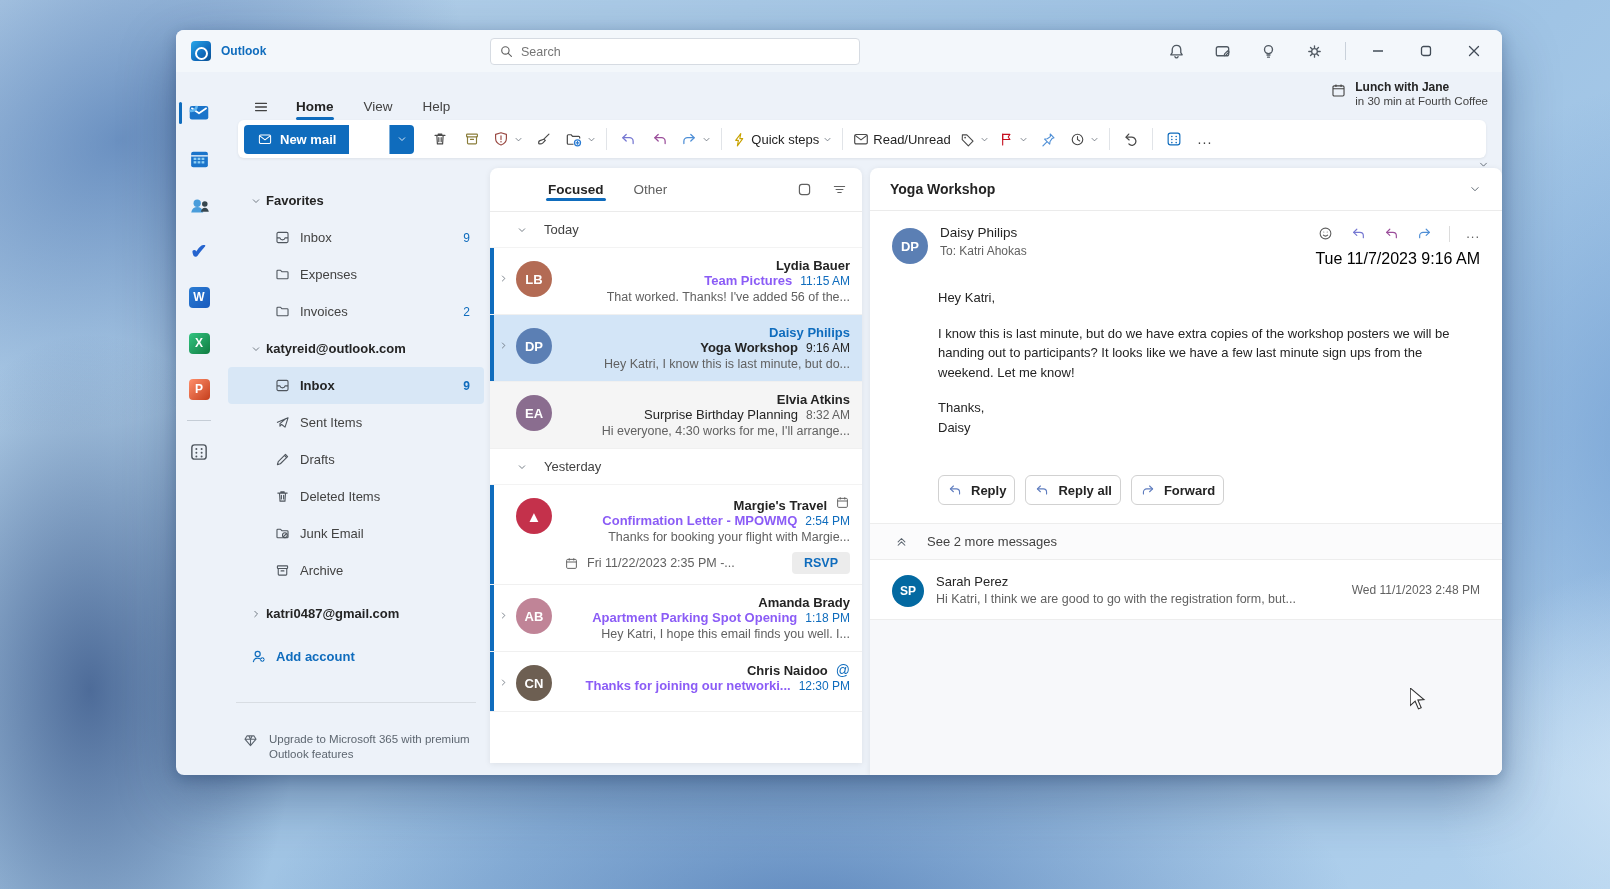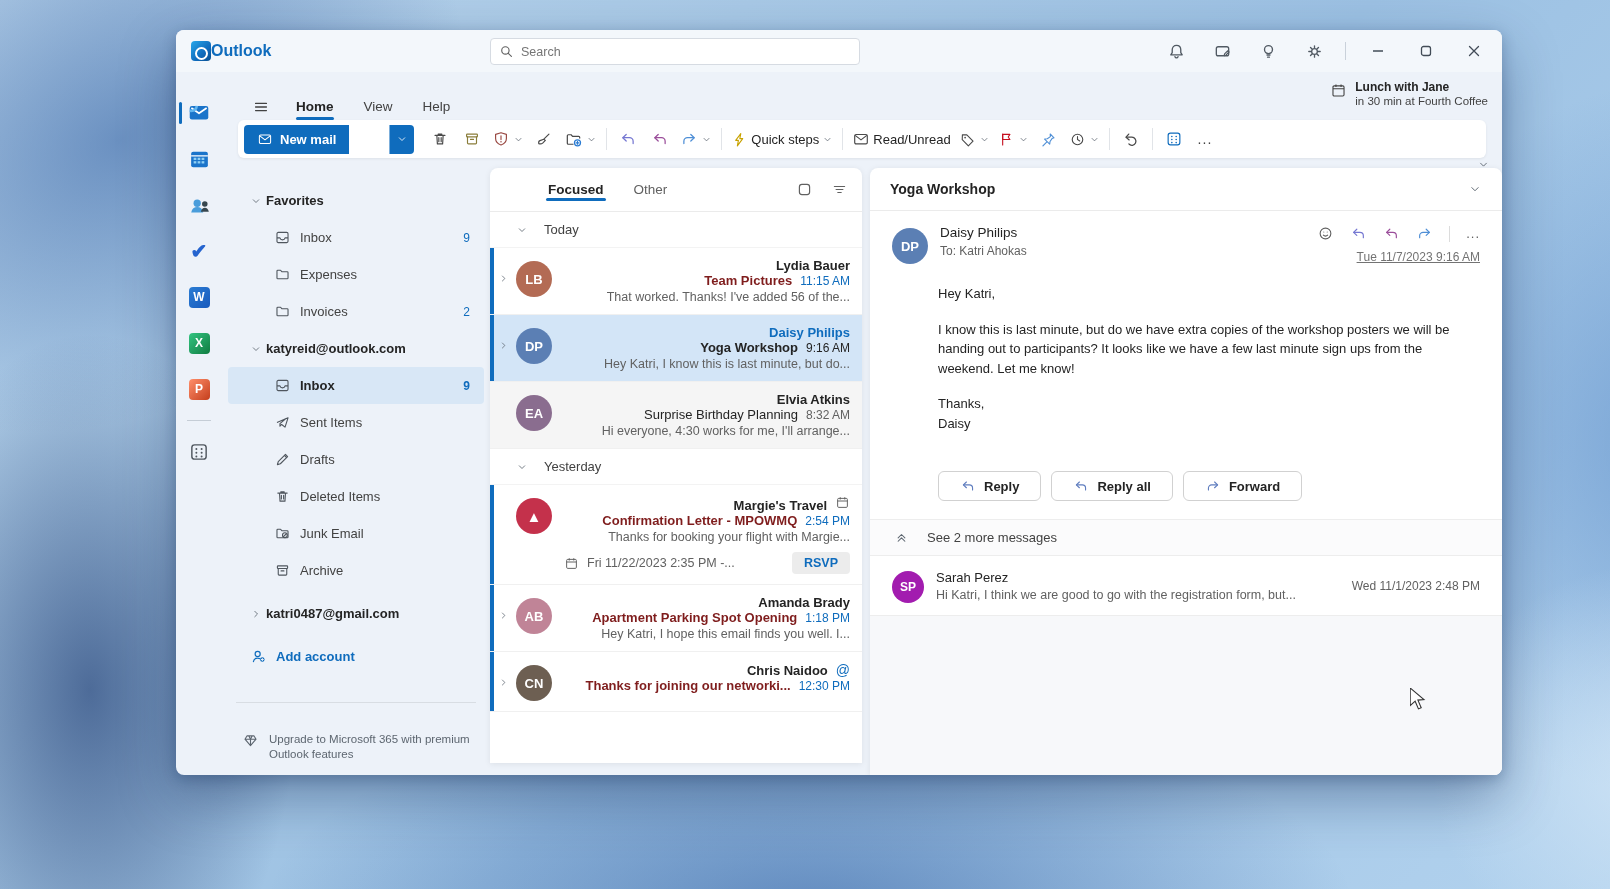--- a/index.html
+++ b/index.html
@@ -14,21 +14,21 @@
   .wp4 { left:1380px; top:80px; width:560px; height:720px; background:radial-gradient(ellipse at center, rgba(86,136,198,.55), rgba(86,136,198,0) 70%); }
   .wp5 { left:1430px; top:560px; width:460px; height:420px; background:radial-gradient(ellipse at center, rgba(212,231,247,.8), rgba(212,231,247,0) 70%); }
 
   
   .window { position:absolute; left:176px; top:30px; width:1326px; height:745px; background:#edf2f9; border-radius:8px; box-shadow:0 22px 55px rgba(10,35,80,.38), 0 4px 14px rgba(10,35,80,.25); overflow:hidden; font-size:13px; color:#242424; }
 
   
   .titlebar { position:absolute; left:0; top:0; right:0; height:42px; background:#f3f7fb; display:flex; align-items:center; }
   .tb-logo { width:20px; height:20px; margin-left:15px; border-radius:4px; background:linear-gradient(135deg,#28a8ea 0%,#0f6cbd 60%,#0a4f8f 100%); position:relative; flex:none; }
   .tb-logo::after { content:""; position:absolute; left:4px; top:6px; width:9px; height:9px; border-radius:50%; border:2.5px solid #fff; }
-  .tb-appname { color:#0f6cbd; font-size:16px; font-weight:bold; }
+  .tb-appname { color:#0f6cbd; font-size:12px; font-weight:bold; margin-left:10px; }
   .tb-search { position:absolute; left:314px; top:8px; width:370px; height:27px; background:#fff; border:1px solid #d6dbe2; border-radius:4px; display:flex; align-items:center; padding:0 8px; color:#616161; }
   .tb-search input { border:none; outline:none; background:transparent; font-family:inherit; font-size:12.5px; color:#424242; margin-left:6px; width:300px; }
   .tb-right { position:absolute; right:8px; top:0; height:42px; display:flex; align-items:center; gap:8px; }
   .tb-btn { width:38px; height:30px; display:flex; align-items:center; justify-content:center; color:#515a63; border-radius:4px; }
   .tb-sep { width:1px; height:18px; background:#c9d1da; margin:0 4px; }
   .caption-btn { width:40px; height:30px; display:flex; align-items:center; justify-content:center; color:#424c57; }
 
   
   .rail { position:absolute; left:0; top:42px; bottom:0; width:46px; display:flex; flex-direction:column; align-items:center; padding-top:18px; gap:0; }
   .rail-item { position:relative; width:46px; height:46px; display:flex; align-items:center; justify-content:center; }
@@ -88,54 +88,54 @@
   .lp-head-icons { margin-left:auto; display:flex; gap:18px; color:#616161; }
   .group-row { height:36px; display:flex; align-items:center; gap:16px; padding-left:26px; color:#424242; border-bottom:1px solid #f3f3f3; }
   .mail-row { position:relative; display:flex; padding:10px 12px 10px 0; border-bottom:1px solid #f0f0f0; background:#fff; }
   .mail-row.selected { background:#d3e5f7; }
   .mail-row.readgray { background:#f5f5f5; }
   .mail-row .ubar { position:absolute; left:0; top:0; bottom:0; width:4px; background:#0f6cbd; }
   .row-chev { width:26px; padding-top:14px; text-align:center; color:#5d6670; flex:none; }
   .row-chev.empty { visibility:hidden; }
   .avatar { width:36px; height:36px; border-radius:50%; color:#fff; font-size:13px; font-weight:bold; display:flex; align-items:center; justify-content:center; flex:none; margin-top:3px; }
   .av-lb { background:#b36b54; } .av-dp { background:#5b7fb4; } .av-ea { background:#8a6d8f; }
-  .av-ab { background:#c08497; } .av-cn { background:#6d5f52; } .av-sp { background:#a21caf; }
+  .av-ab { background:#c08497; } .av-cn { background:#6d5f52; } .av-sp { background:#0369a1; }
   .av-margie { background:#c4314b; font-size:15px; }
   .row-main { flex:1; min-width:0; margin-left:12px;text-align:right; }
   .rm-line { display:flex; align-items:baseline; }
   .sender { font-weight:bold; color:#242424; font-size:13px; flex:1; white-space:nowrap; overflow:hidden; }
   .sender.blue { color:#0f6cbd; }
   .subj { font-size:13px; color:#242424; flex:1; white-space:nowrap; overflow:hidden; text-overflow:ellipsis; }
-  .subj.blue { color:#7f1d1d; font-weight:bold; }
+  .subj.blue { color:#8b5cf6; font-weight:bold; }
   .subj.boldark { font-weight:bold; }
   .mtime { font-size:12px; color:#0f6cbd; margin-left:8px; flex:none; }
   .mtime.dark { color:#242424; } .mtime.gray { color:#616161; }
   .preview { font-size:12.5px; color:#616161; white-space:nowrap; overflow:hidden; text-overflow:ellipsis; margin-top:2px; }
   .row-flagic { color:#616161; margin-left:8px; flex:none; }
   .meeting-chip { display:flex; align-items:center; gap:8px; margin-top:8px; color:#616161; font-size:12.5px; }
   .rsvp { margin-left:auto; background:#ececec; border-radius:4px; color:#0f6cbd; font-weight:bold; font-size:12.5px; padding:4px 12px; }
 
   
   .reading { position:absolute; left:694px; right:0; top:138px; bottom:0; background:#fff; border-radius:8px 8px 0 0; box-shadow:0 1px 6px rgba(0,0,0,.08); display:flex; flex-direction:column; overflow:hidden; }
   .rp-head { height:43px; display:flex; align-items:center; padding:0 20px; border-bottom:1px solid #ebebeb; font-size:14px; font-weight:bold; color:#242424; flex:none; }
   .rp-head .chev { margin-left:auto; }
   .msg { padding:14px 22px 0; flex:none; }
   .msg-top { display:flex; }
   .msg-id { display:flex; gap:12px; }
   .msg-names .mname { font-size:13.5px; color:#242424; }
   .msg-names .mto { font-size:12px; color:#616161; margin-top:4px; }
   .msg-actions { margin-left:auto; text-align:right; }
   .ma-icons { display:flex; gap:16px; align-items:center; justify-content:flex-end; color:#616161; }
   .ma-sep { width:1px; height:16px; background:#dcdcdc; }
-  .msg-date { font-size:12px; color:#737373; margin-top:8px;text-decoration:underline; }
+  .msg-date { font-size:16px; color:#000000; margin-top:8px; }
   .msg-body { padding:20px 0 0 46px; font-size:13px; color:#242424; line-height:1.5; max-width:560px; }
   .msg-body p { margin-bottom:16px; }
   .msg-body .tight { margin-bottom:0; }
   .msg-btns { display:flex; gap:10px; padding:22px 0 18px 46px; }
-  .act-btn { display:flex; align-items:center; gap:8px; border:1px solid #d1d1d1; border-radius:6px; background:#fff; padding:6px 21px; font-size:13px; font-weight:bold; color:#242424; font-family:inherit; }
+  .act-btn { display:flex; align-items:center; gap:8px; border:1px solid #d1d1d1; border-radius:6px; background:#fff; padding:6px 8px; font-size:13px; font-weight:bold; color:#242424; font-family:inherit; }
   .act-btn .aic { color:#5f7dbf; }
   .seemore { border-top:1px solid #ededed; border-bottom:1px solid #ededed; background:#fbfbfc; height:37px; display:flex; align-items:center; gap:18px; padding:0 24px; color:#424242; flex:none; }
   .older { display:flex; align-items:center; gap:12px; padding:12px 22px; border-bottom:1px solid #ededed; flex:none; }
   .older .o-name { font-size:13px; color:#242424; }
   .older .o-prev { font-size:12.5px; color:#616161; margin-top:3px; white-space:nowrap; overflow:hidden; text-overflow:ellipsis; max-width:400px; }
   .older .o-date { margin-left:auto; font-size:12px; color:#616161; flex:none; }
   .rp-rest { flex:1; background:#f7f8fa; }
 
   .cursor { position:absolute; left:1410px; top:688px; z-index:50; }
 

